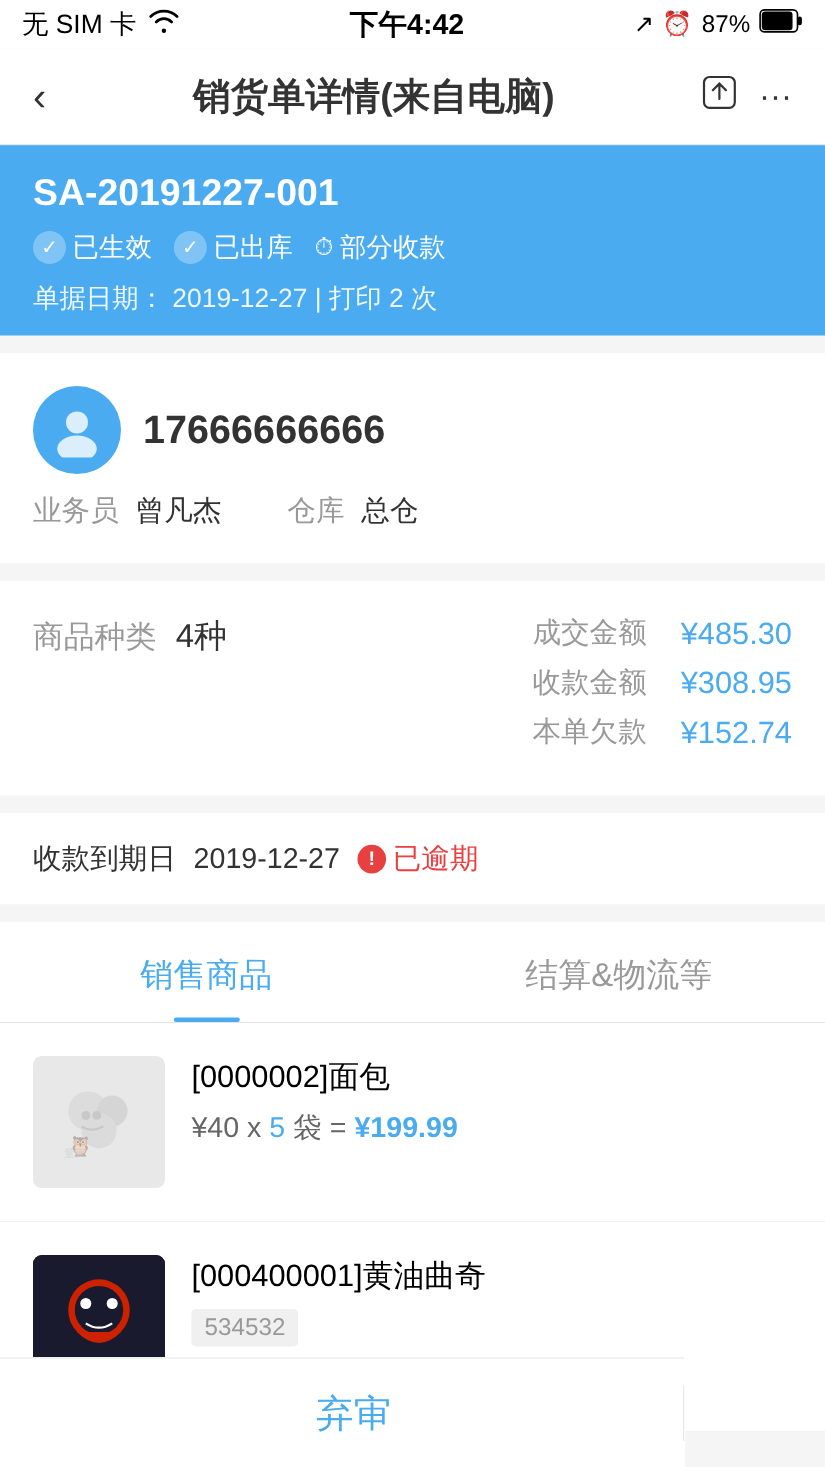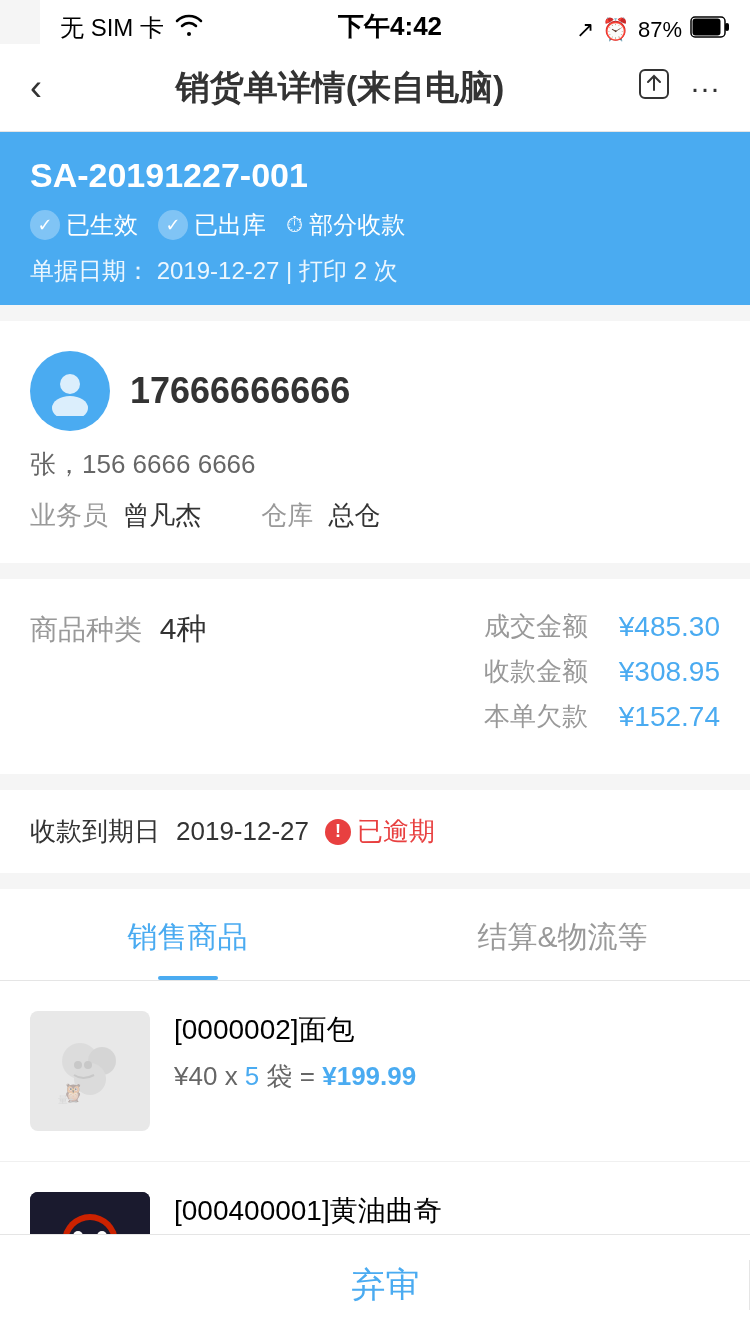--- a/index.html
+++ b/index.html
@@ -11,26 +11,25 @@
       background: #f5f5f5;
       font-size: 28px;
       color: #333;
     }
 
     
     .status-bar {
       height: 44px;
       background: #fff;
       display: flex;
-      align-items: flex-end;
+      align-items: center;
       justify-content: space-between;
       padding: 0 20px;
       font-size: 24px;
       color: #000;
-      margin-left: 40px;
     }
     .status-left { display: flex; align-items: center; gap: 10px; }
     .status-center { font-weight: 600; font-size: 26px; }
     .status-right { display: flex; align-items: center; gap: 8px; font-size: 22px; }
 
     
     .nav-bar {
       height: 88px;
       background: #fff;
       display: flex;
@@ -274,21 +273,21 @@
       font-size: 26px;
       color: #666;
     }
     .price-blue { color: #4AABF1; }
     .price-total { color: #4AABF1; font-weight: 600; }
 
     
     .bottom-bar {
       position: fixed;
       bottom: 0;
-      width: 750px;
+      width: 622px;
       height: 100px;
       background: #fff;
       border-top: 1px solid #e5e5e5;
       display: flex;
       align-items: center;
       padding-left: 22px;
     }
     .bottom-btn {
       flex: 1;
       text-align: center;
@@ -374,21 +373,20 @@
 <div class="customer-section">
   <div class="customer-row">
     <div class="customer-avatar">
       <svg width="50" height="50" viewBox="0 0 50 50" fill="none">
         <circle cx="25" cy="18" r="10" fill="rgba(255,255,255,0.8)"></circle>
         <ellipse cx="25" cy="42" rx="18" ry="12" fill="rgba(255,255,255,0.8)"></ellipse>
       </svg>
     </div>
     <span class="customer-name">17666666666</span>
   </div>
-  <div class="customer-sub">张，156 6666 6666</div>
   <div class="customer-meta">
     <div>
       <span class="meta-label">业务员</span>
       <span class="meta-value">曾凡杰</span>
     </div>
     <div>
       <span class="meta-label">仓库</span>
       <span class="meta-value">总仓</span>
     </div>
   </div>

